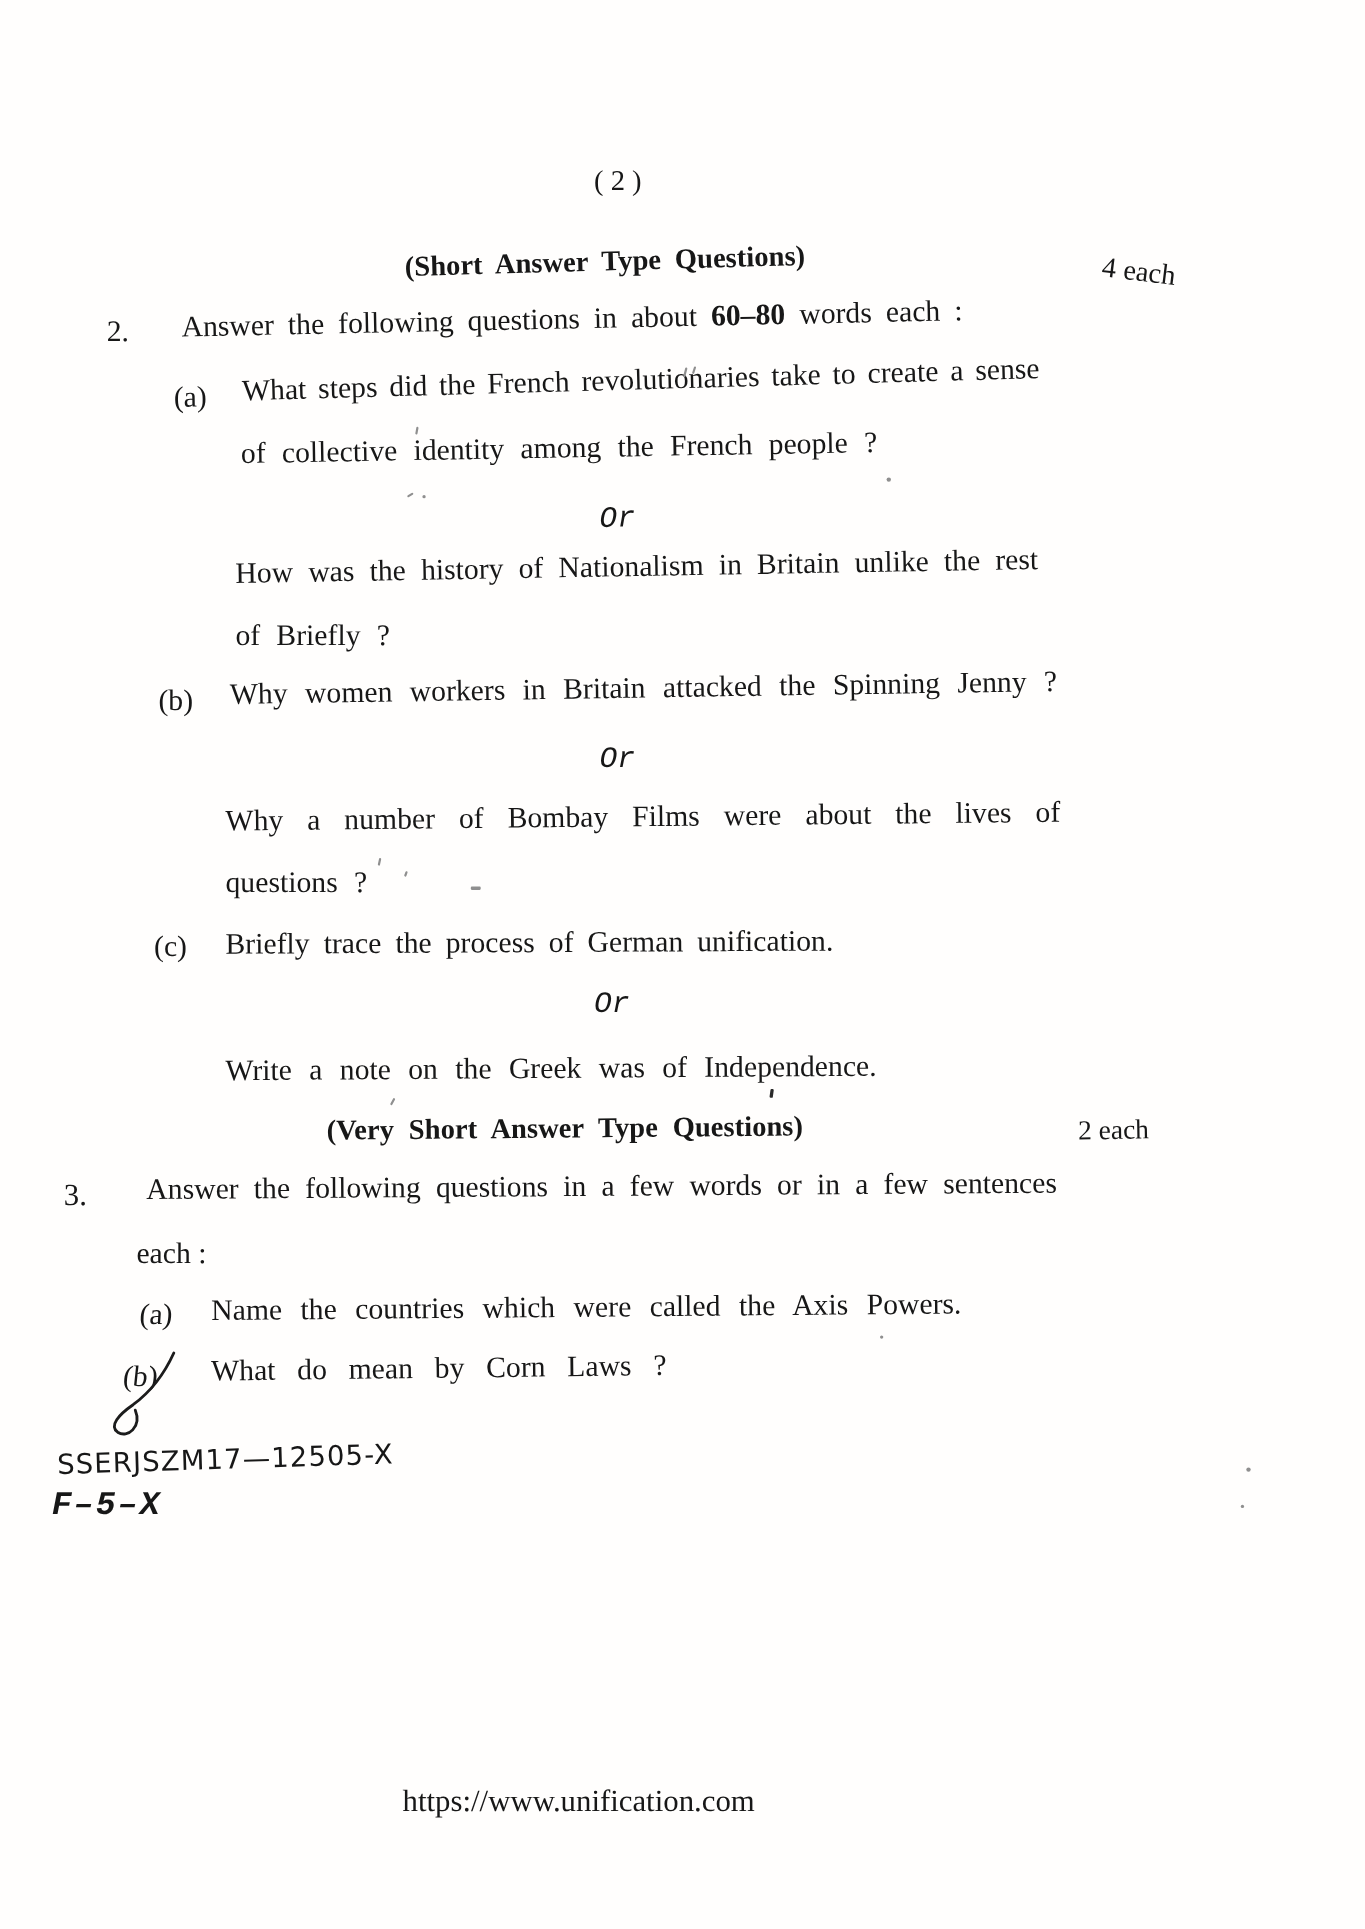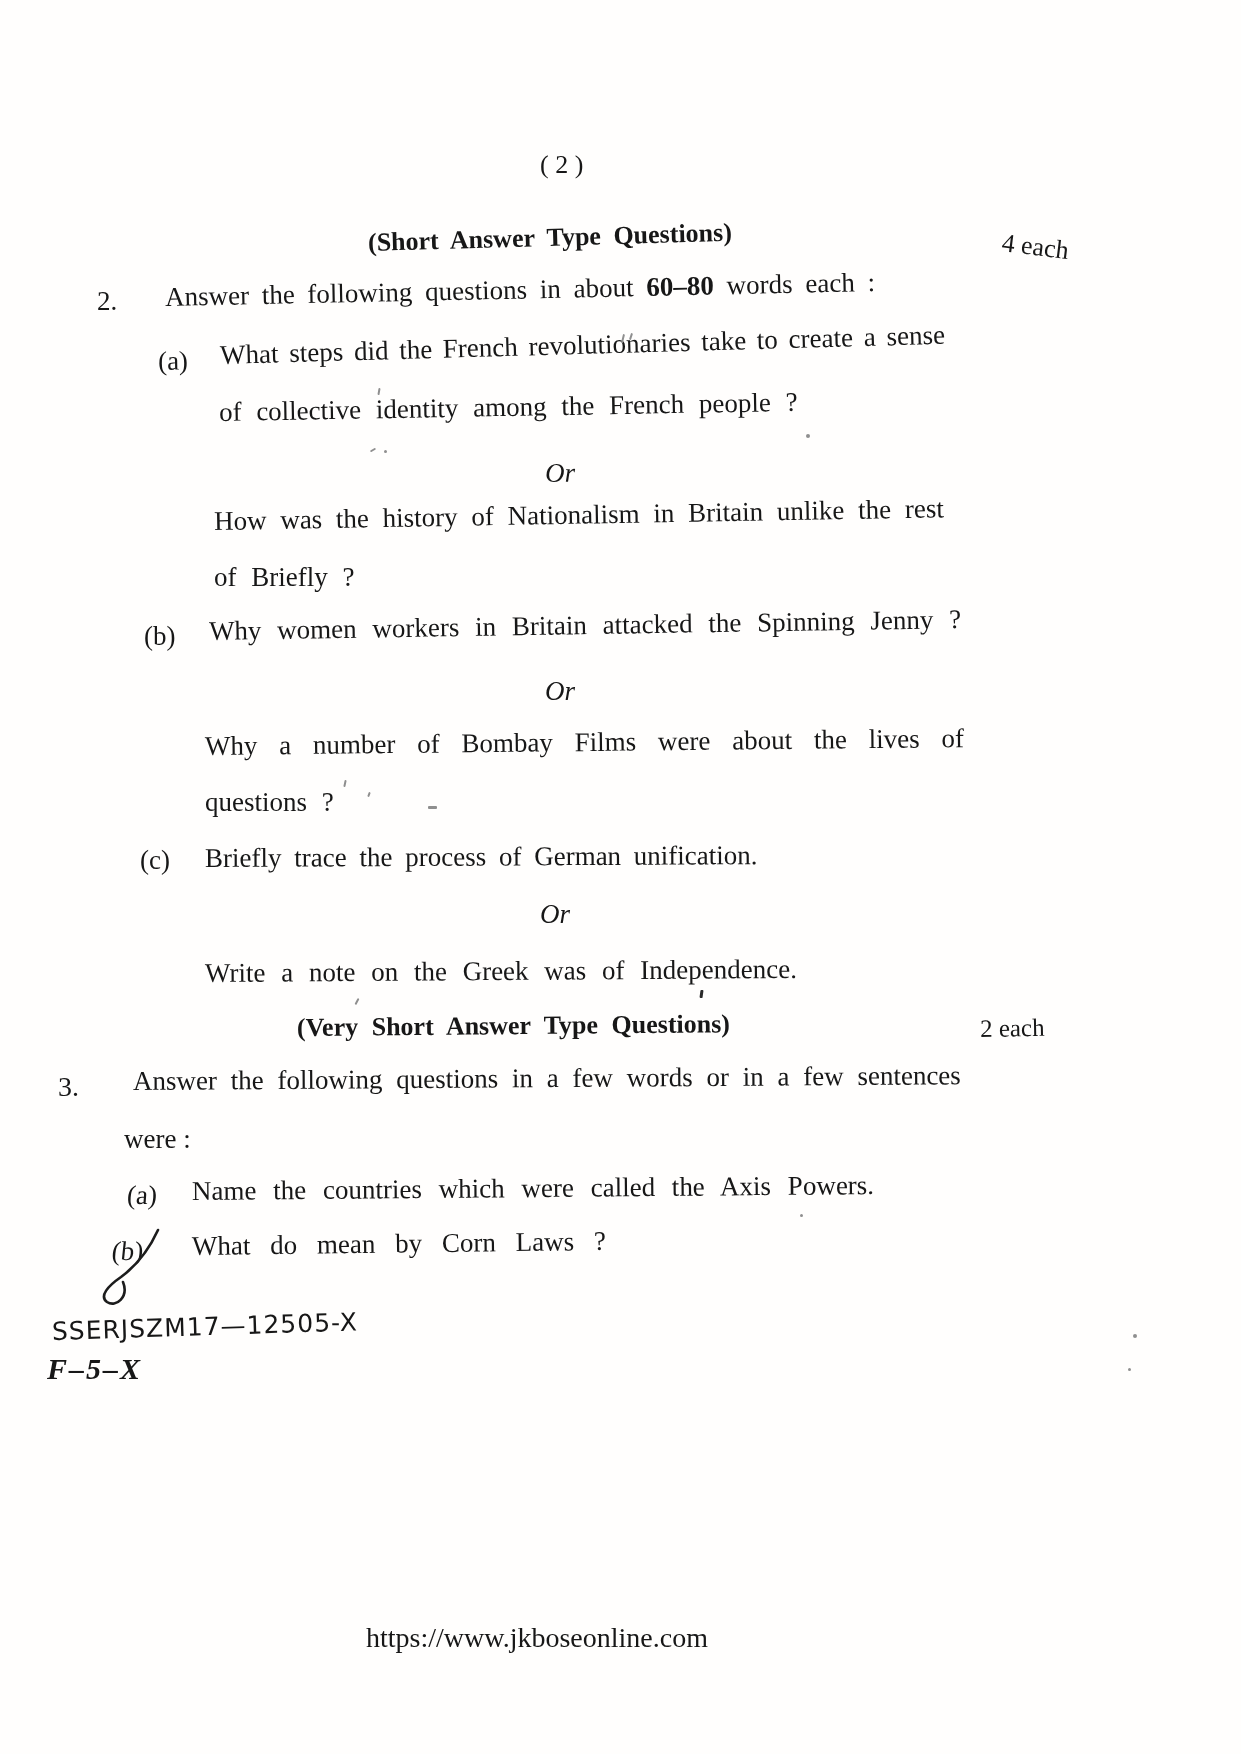--- a/index.html
+++ b/index.html
@@ -15,21 +15,21 @@
   }
   .ln {
     position: absolute;
     white-space: nowrap;
     font-size: 27px;
     line-height: 1.15;
     transform-origin: left center;
     color: #171717;
   }
   .b { font-weight: bold; }
-  .i { font-style: italic; }
+  .i { font-style: italic; font-family: Liberation Mono, monospace; }
   .sans { font-family: "DejaVu Sans", "Liberation Sans", sans-serif; }
   .artifact { position: absolute; background: #8f8f8f; }
   .dot { width: 4px; height: 4px; border-radius: 50%; }
   .tick { width: 2px; height: 9px; border-radius: 1px; }
   .dash { width: 9px; height: 3px; border-radius: 1px; }
   .swirl { position: absolute; }
 </style>
 </head>
 <body>
 
@@ -63,35 +63,35 @@
   <div class="ln" style="left:140px; top:845px;">(c)</div>
   <div class="ln" style="left:205px; top:843px; word-spacing:6px; transform:rotate(-0.3deg);">Briefly trace the process of German unification.</div>
   <div class="ln i" style="left:540px; top:899px;">Or</div>
   <div class="ln" style="left:205px; top:958px; word-spacing:9px; transform:rotate(-0.4deg);">Write a note on the Greek was of Independence.</div>
 
   <div class="ln b" style="left:297px; top:1013px; font-size:26px; word-spacing:7px; transform:rotate(-0.5deg);">(Very  Short  Answer  Type  Questions)</div>
   <div class="ln" style="left:980px; top:1015px; font-size:25px; transform:rotate(-1deg);text-align:right;">2 each</div>
 
   <div class="ln" style="left:58px; top:1071px; font-size:28px;">3.</div>
   <div class="ln" style="left:133px; top:1066px; word-spacing:7px; transform:rotate(-0.4deg);">Answer the following questions in a few words or in a few sentences</div>
-  <div class="ln" style="left:124px; top:1124px;">were  :</div>
+  <div class="ln" style="left:124px; top:1124px;">each  :</div>
 
   <div class="ln" style="left:127px; top:1180px; transform:skewX(-4deg);">(a)</div>
   <div class="ln" style="left:192px; top:1176px; word-spacing:10px; transform:rotate(-0.5deg);">Name the countries which were called the Axis Powers.</div>
 
   <div class="ln" style="left:112px; top:1236px; transform:skewX(-6deg);">(b)</div>
   <svg class="swirl" style="left:94px; top:1226px;" width="78" height="86" viewBox="0 0 78 86">
     <path d="M64,4 C54,26 42,40 27,51 C14,60 5,70 13,76 C22,82 35,71 29,56" fill="none" stroke="#1c1c1c" stroke-width="2.6" stroke-linecap="round"></path>
   </svg>
   <div class="ln" style="left:192px; top:1231px; word-spacing:13px; transform:rotate(-0.7deg);">What do mean by Corn Laws ?</div>
 
   <div class="ln sans" style="left:52px; top:1318px; font-size:25px; letter-spacing:1px; transform:rotate(-1.8deg);">SSERJSZM17—12505-X</div>
   <div class="ln b i" style="left:47px; top:1352px; font-size:30px; letter-spacing:2px;">F–5–X</div>
 
-  <div class="ln" style="left:366px; top:1622px; font-size:28px;">https://www.jkboseonline.com</div>
+  <div class="ln" style="left:366px; top:1622px; font-size:28px;">https://www.unification.com</div>
 
   <div class="artifact tick" style="left:622px; top:334px; transform:rotate(14deg);"></div>
   <div class="artifact tick" style="left:630px; top:333px; transform:rotate(18deg); height:7px;"></div>
   <div class="artifact tick" style="left:378px; top:388px; transform:rotate(10deg); height:7px;"></div>
   <div class="artifact dot" style="left:806px; top:434px;"></div>
   <div class="artifact tick" style="left:372px; top:447px; transform:rotate(60deg); height:6px;"></div>
   <div class="artifact dot" style="left:384px; top:450px; width:3px; height:3px;"></div>
   <div class="artifact tick" style="left:344px; top:780px; transform:rotate(12deg); height:7px;"></div>
   <div class="artifact tick" style="left:368px; top:792px; transform:rotate(20deg); height:5px;"></div>
   <div class="artifact dash" style="left:428px; top:806px;"></div>

